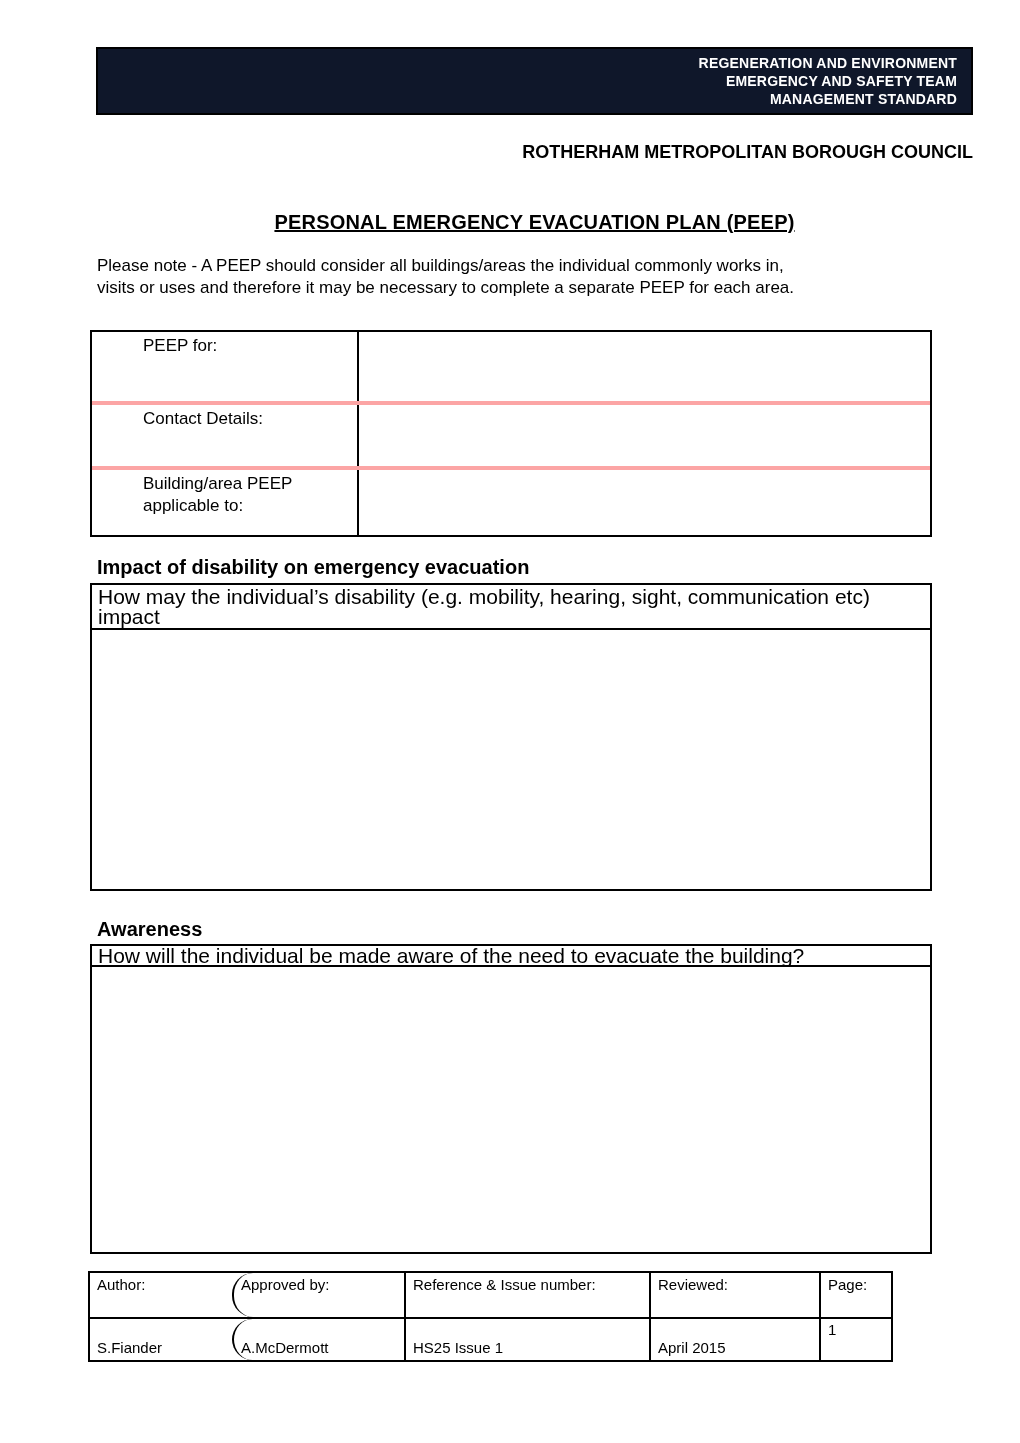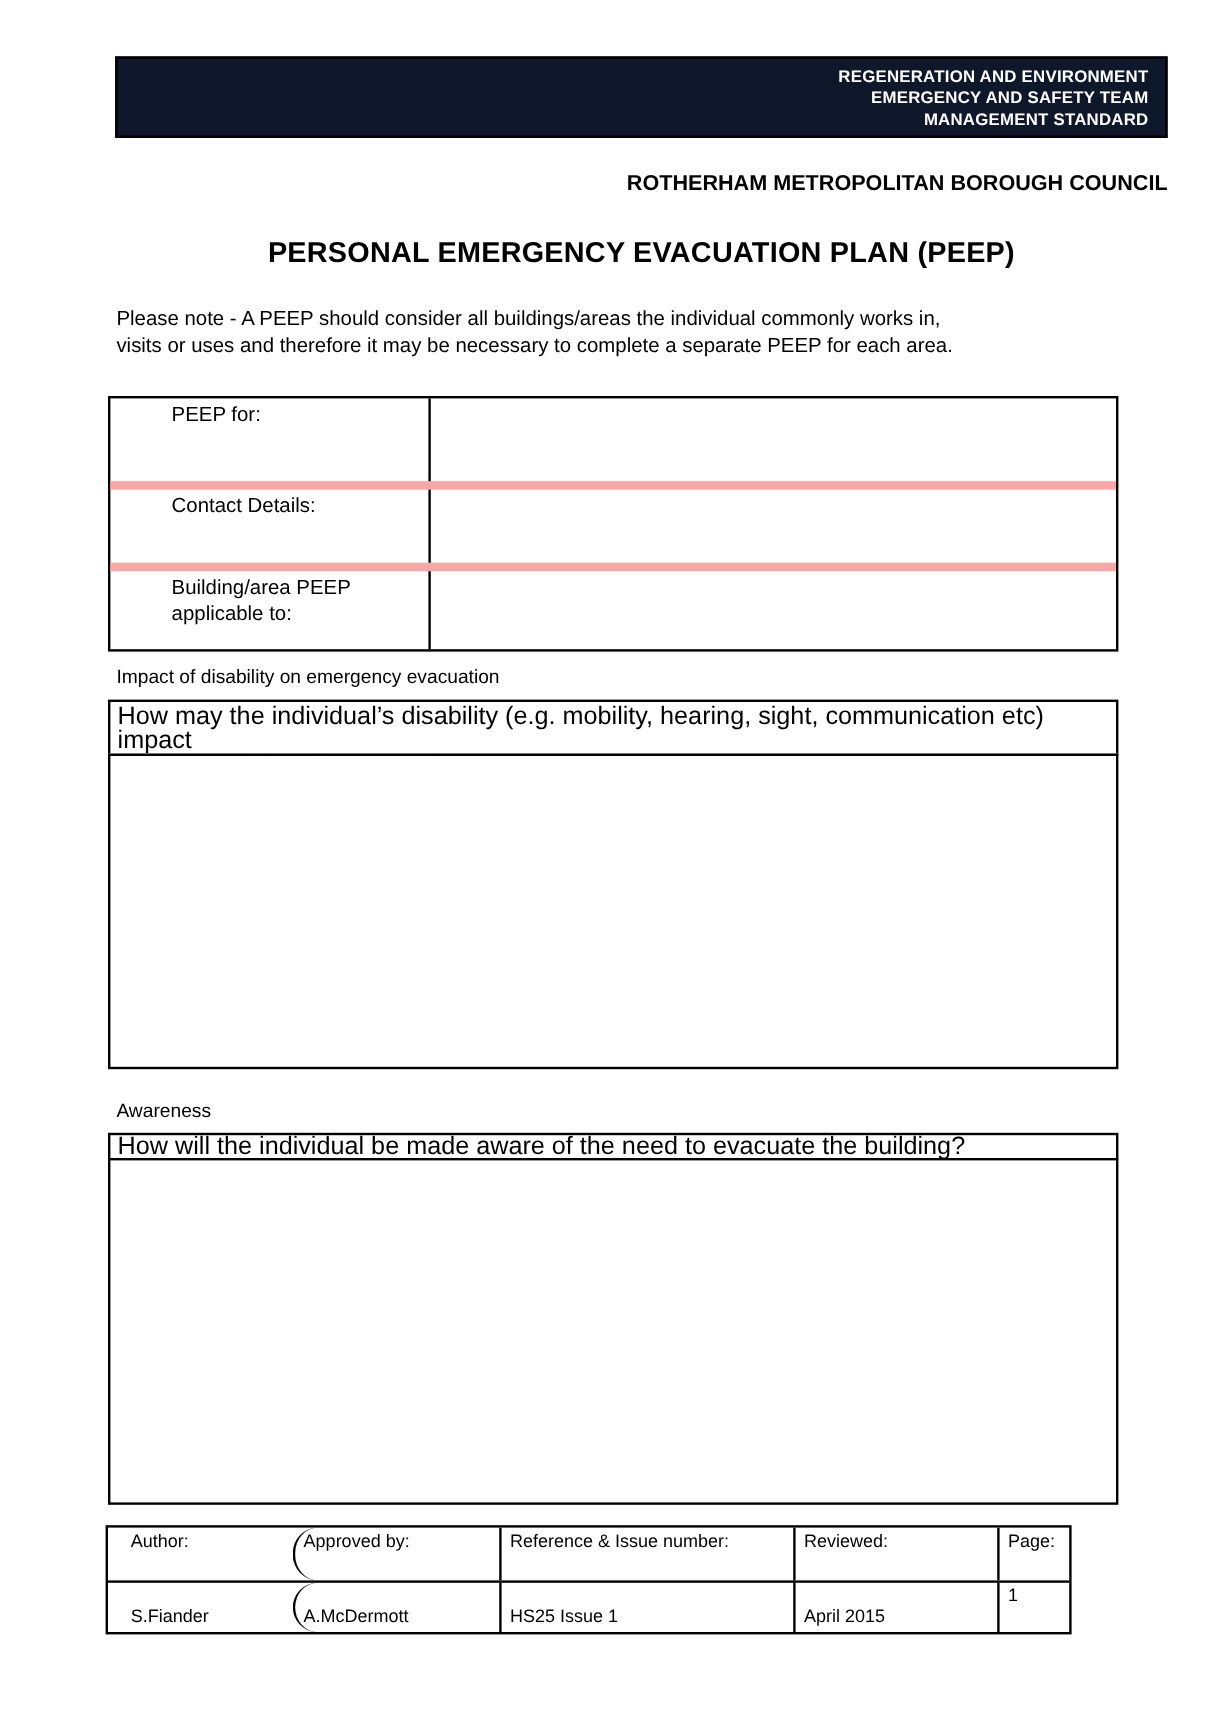--- a/index.html
+++ b/index.html
@@ -44,26 +44,27 @@
     left: 96px;
     top: 142px;
     width: 877px;
     text-align: right;
     font-weight: bold;
     font-size: 18px;
   }
   .main-title {
     position: absolute;
     left: 96px;
-    top: 197px;
+    top: 211px;
     width: 877px;
     text-align: center;
     font-weight: bold;
-    font-size: 24px;
+    font-size: 20px;
     letter-spacing: 0.2px;
+    text-decoration: underline;
   }
 
   
   .note {
     position: absolute;
     left: 97px;
     top: 255px;
     width: 852px;
     font-size: 17px;
     line-height: 22px;
@@ -72,41 +73,41 @@
   
   .details-table {
     position: absolute;
     left: 90px;
     top: 330px;
     width: 842px;
     box-sizing: border-box;
     border: 2px solid #000000;
   }
   .details-row { display: flex; }
-  .details-row + .details-row { border-top: 7px solid #fca5a5; justify-content: flex-end; }
+  .details-row + .details-row { border-top: 4px solid #fca5a5; justify-content: flex-end; }
   .details-row.r1 { height: 69px; }
   .details-row.r2 { height: 61px; }
   .details-row.r3 { height: 65px; }
   .details-label {
     width: 223px;
     box-sizing: border-box;
     border-right: 2px solid #000000;
     padding: 3px 10px 0 7px;
     font-size: 17px;
     line-height: 22px;
     margin-left: 44px;
   }
   .details-value { flex: 1; }
 
   
   .section-heading {
     position: absolute;
     left: 97px;
-    font-weight: normal;
-    font-size: 16px;
+    font-weight: bold;
+    font-size: 20px;
   }
   .impact-heading { top: 556px; }
   .awareness-heading { top: 918px; }
 
   
   .question-row {
     position: absolute;
     left: 90px;
     width: 842px;
     box-sizing: border-box;
@@ -145,21 +146,21 @@
   .f-cell {
     box-sizing: border-box;
     padding: 3px 7px;
     display: flex;
     align-items: flex-start;
   }
   .f-cell + .f-cell { border-left: 2px solid #000000; }
   .f-head .f-cell { height: 44px; }
   .f-vals .f-cell { height: 41px; align-items: flex-end; padding-bottom: 4px; }
   .f-vals .f-cell.top { align-items: flex-start; padding-top: 2px; }
-  .c1 { width: 142px; margin-left: 12px; }
+  .c1 { width: 142px; }
   .c2 { width: 172px; border-radius: 21px; }
   .c3 { width: 245px; }
   .c4 { width: 170px; }
   .c5 { flex: 1; }
 </style>
 </head>
 <body>
 
 <div class="page">
 

